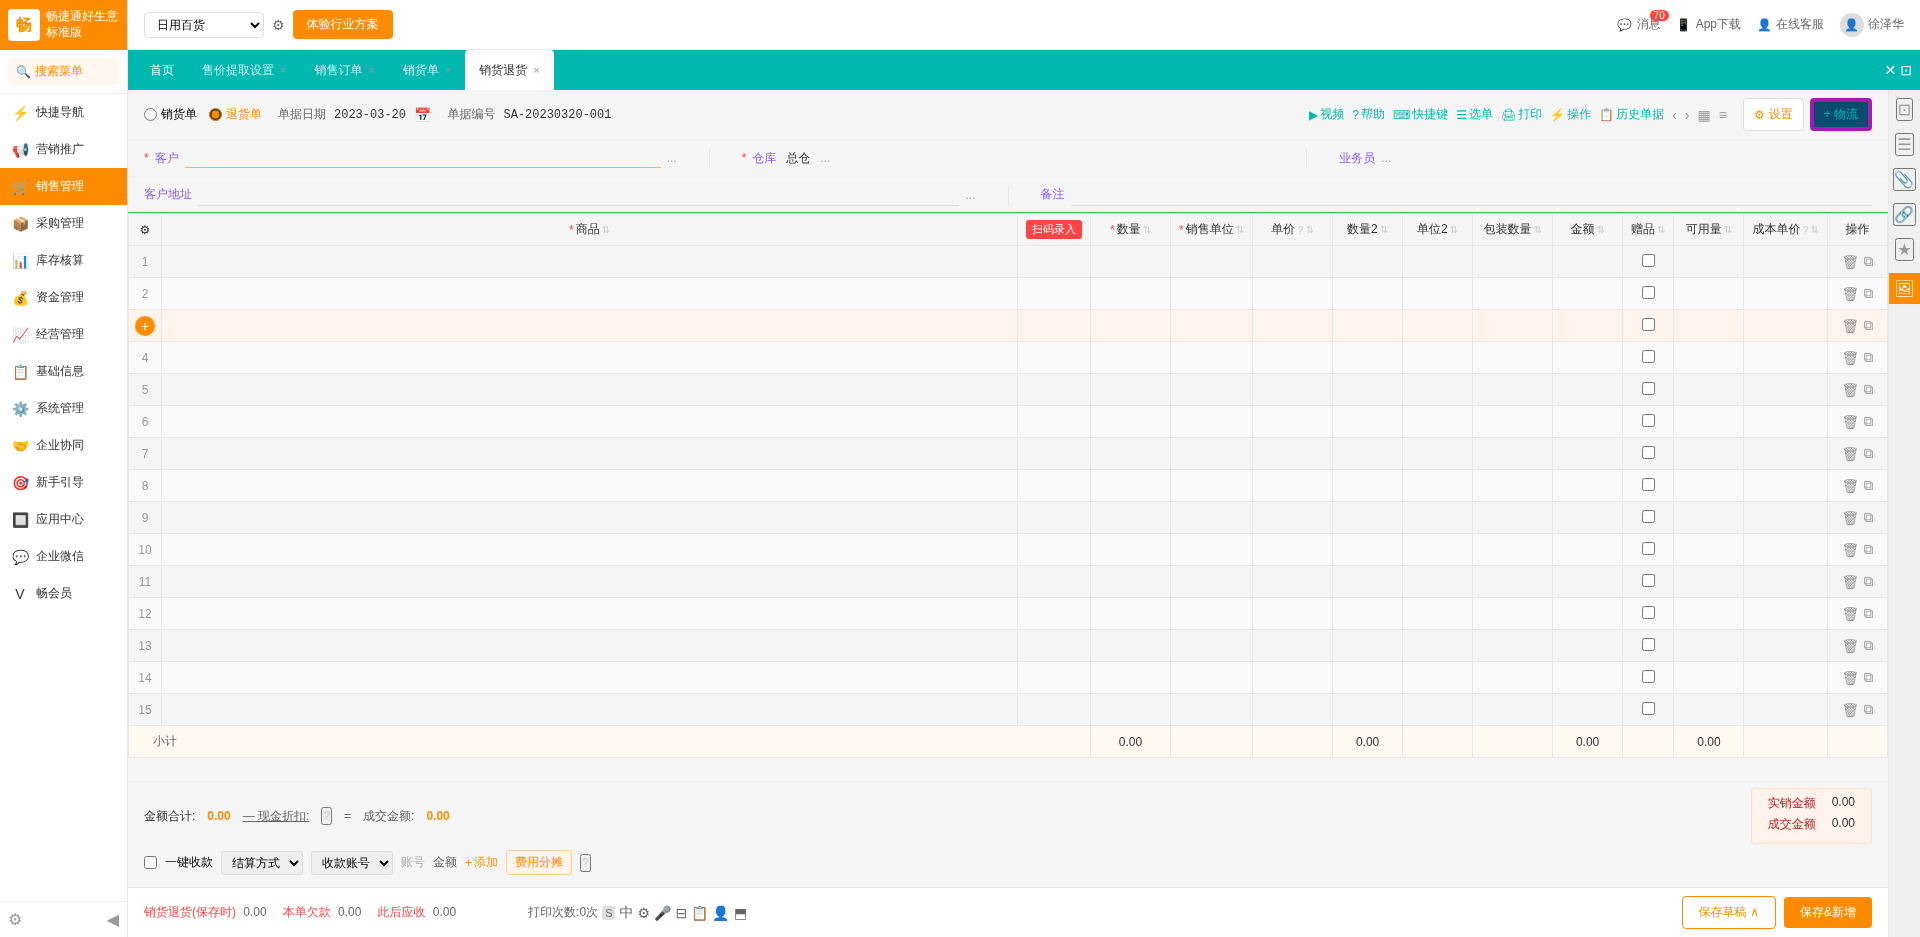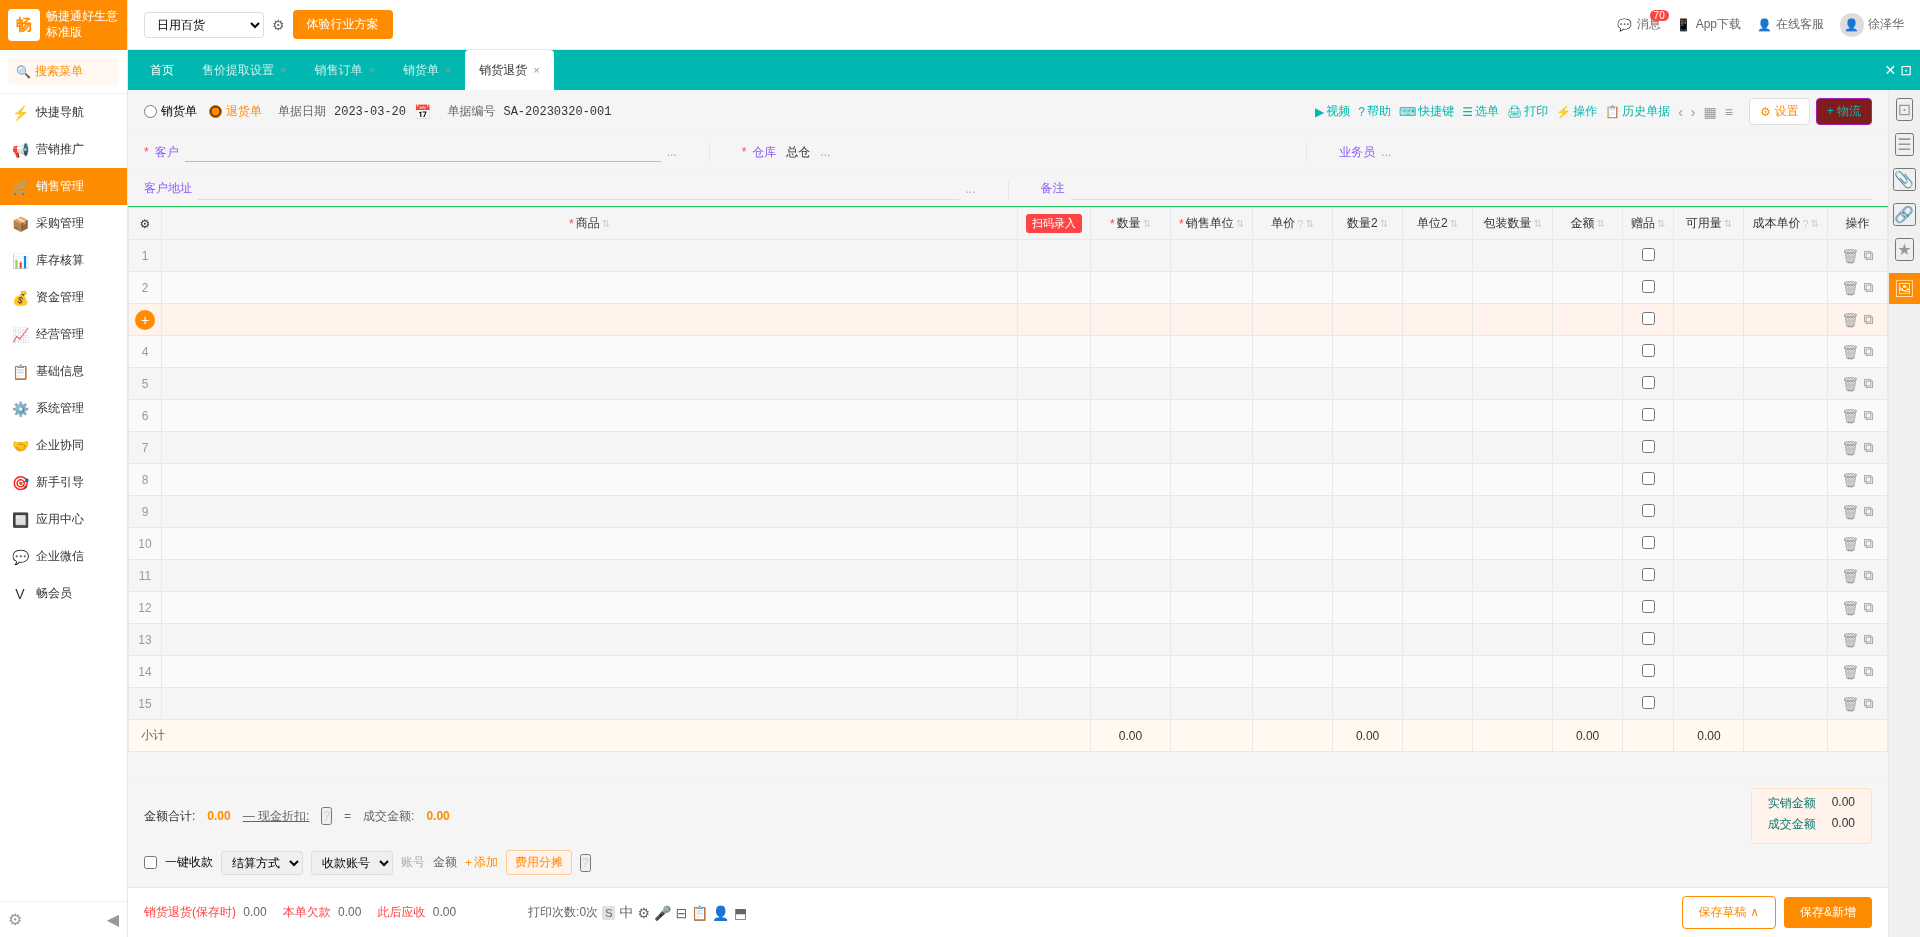--- a/index.html
+++ b/index.html
@@ -45,21 +45,21 @@
     .tab-bar-actions { margin-left: auto; display: flex; gap: 4px; }
     .tab-bar-btn { background: none; border: none; cursor: pointer; color: #fff; font-size: 14px; }
     .radio-group { display: flex; align-items: center; gap: 12px; }
     .radio-item { display: flex; align-items: center; gap: 4px; cursor: pointer; }
     .radio-item input[type="radio"] { accent-color: #ff8c00; }
     .form-field-group { display: flex; align-items: center; gap: 8px; }
     .form-label { color: #666; white-space: nowrap; }
     .form-value { color: #333; font-family: Liberation Mono, monospace; }
     .action-btn-small { background: none; border: none; cursor: pointer; color: #00b8b0; font-size: 12px; display: flex; align-items: center; gap: 2px; }
     .settings-btn { background: #fff; border: 1px solid #ddd; border-radius: 4px; padding: 4px 10px; cursor: pointer; color: #ff8c00; font-size: 12px; display: flex; align-items: center; gap: 4px; }
-    .logistics-btn { background: #7f1d1d; border: 1px solid #a21caf; border-radius: 4px; padding: 4px 10px; cursor: pointer; color: #00b8b0; font-size: 12px; display: flex; align-items: center; gap: 4px; }
+    .logistics-btn { background: #0c4a6e; border: 4px solid #a21caf; border-radius: 4px; padding: 4px 10px; cursor: pointer; color: #00b8b0; font-size: 12px; display: flex; align-items: center; gap: 4px; }
     .form-field { display: flex; align-items: center; gap: 6px; flex: 1; }
     .field-label { color: #8b5cf6; white-space: nowrap; }
     .field-input { border: none; border-bottom: 1px solid #ffaa66; flex: 1; padding: 4px 0; font-size: 12px; min-width: 60px; outline: none; }
     .field-dots { color: #aaa; cursor: pointer; }
     .field-divider { width: 1px; height: 20px; background: #e8e8e8; margin: 0 16px; }
     table { width: 100%; border-collapse: collapse; }
     table th { background: #f5f5f5; border: 1px solid #e8e8e8; padding: 6px 8px; text-align: center; font-weight: normal; color: #333; white-space: nowrap; position: sticky; top: 0; z-index: 10; }
     table td { border: 1px solid #e8e8e8; padding: 4px 6px; text-align: center; height: 32px; }
     table tr:nth-child(even) td { background: #fafafa; }
     .row-num { color: #999; }
@@ -68,21 +68,21 @@
     .action-icons { display: flex; gap: 4px; justify-content: center; }
     .icon-btn { background: none; border: none; cursor: pointer; color: #999; font-size: 14px; }
     .add-row-btn { background: none; border: none; cursor: pointer; color: #fff; background: #ff8c00; border-radius: 50%; width: 20px; height: 20px; font-size: 14px; display: flex; align-items: center; justify-content: center; }
     .subtotal-row td { background: #fff9f0 !important; color: #333; font-weight: normal; }
     .footer-sum { color: #333; }
     .footer-select { border: 1px solid #ddd; border-radius: 3px; padding: 3px 6px; font-size: 12px; }
     .add-fee-btn { background: none; border: none; cursor: pointer; color: #ff8c00; font-size: 12px; display: flex; align-items: center; gap: 2px; }
     .fee-split-btn { background: #fff3ec; border: 1px solid #ffcc99; border-radius: 3px; padding: 3px 8px; cursor: pointer; color: #ff8c00; font-size: 12px; }
     .help-icon { color: #ccc; cursor: pointer; }
     .summary-row { display: flex; justify-content: space-between; gap: 16px; font-size: 12px; margin-bottom: 4px; }
-    .summary-label { color: #0f766e; }
+    .summary-label { color: #b91c1c; }
     .summary-value { color: #333; }
 
     
     .save-area { display: flex; align-items: center; gap: 8px; margin-left: auto; }
     .save-draft-btn { background: #fff; border: 1px solid #ff8c00; color: #ff8c00; border-radius: 4px; padding: 7px 16px; cursor: pointer; font-size: 13px; }
     .save-new-btn { background: #ff8c00; color: #fff; border: none; border-radius: 4px; padding: 7px 16px; cursor: pointer; font-size: 13px; }
 
     
     .right-sidebar { width: 32px; background: #f5f5f5; display: flex; flex-direction: column; align-items: center; padding-top: 8px; gap: 12px; border-left: 1px solid #e8e8e8; }
     .right-sidebar-icon { color: #999; font-size: 14px; cursor: pointer; }
@@ -747,21 +747,21 @@
       <td></td>
       <td></td>
       <td>
         <div class="action-icons">
           <button class="icon-btn">🗑</button>
           <button class="icon-btn">⧉</button>
         </div>
       </td>
     </tr>
               <tr class="subtotal-row">
-    <td colspan="3" style="text-align:left; padding-left:12px; color:#666; background:#fff9f0;">小计</td>
+    <td colspan="3" style="text-align:left; padding-left:24px; color:#666; background:#fff9f0;">小计</td>
     <td style="background:#fff9f0;">0.00</td>
     <td style="background:#fff9f0;"></td>
     <td style="background:#fff9f0;"></td>
     <td style="background:#fff9f0;">0.00</td>
     <td style="background:#fff9f0;"></td>
     <td style="background:#fff9f0;"></td>
     <td style="background:#fff9f0;">0.00</td>
     <td style="background:#fff9f0;"></td>
     <td style="background:#fff9f0;">0.00</td>
     <td style="background:#fff9f0;"></td>

